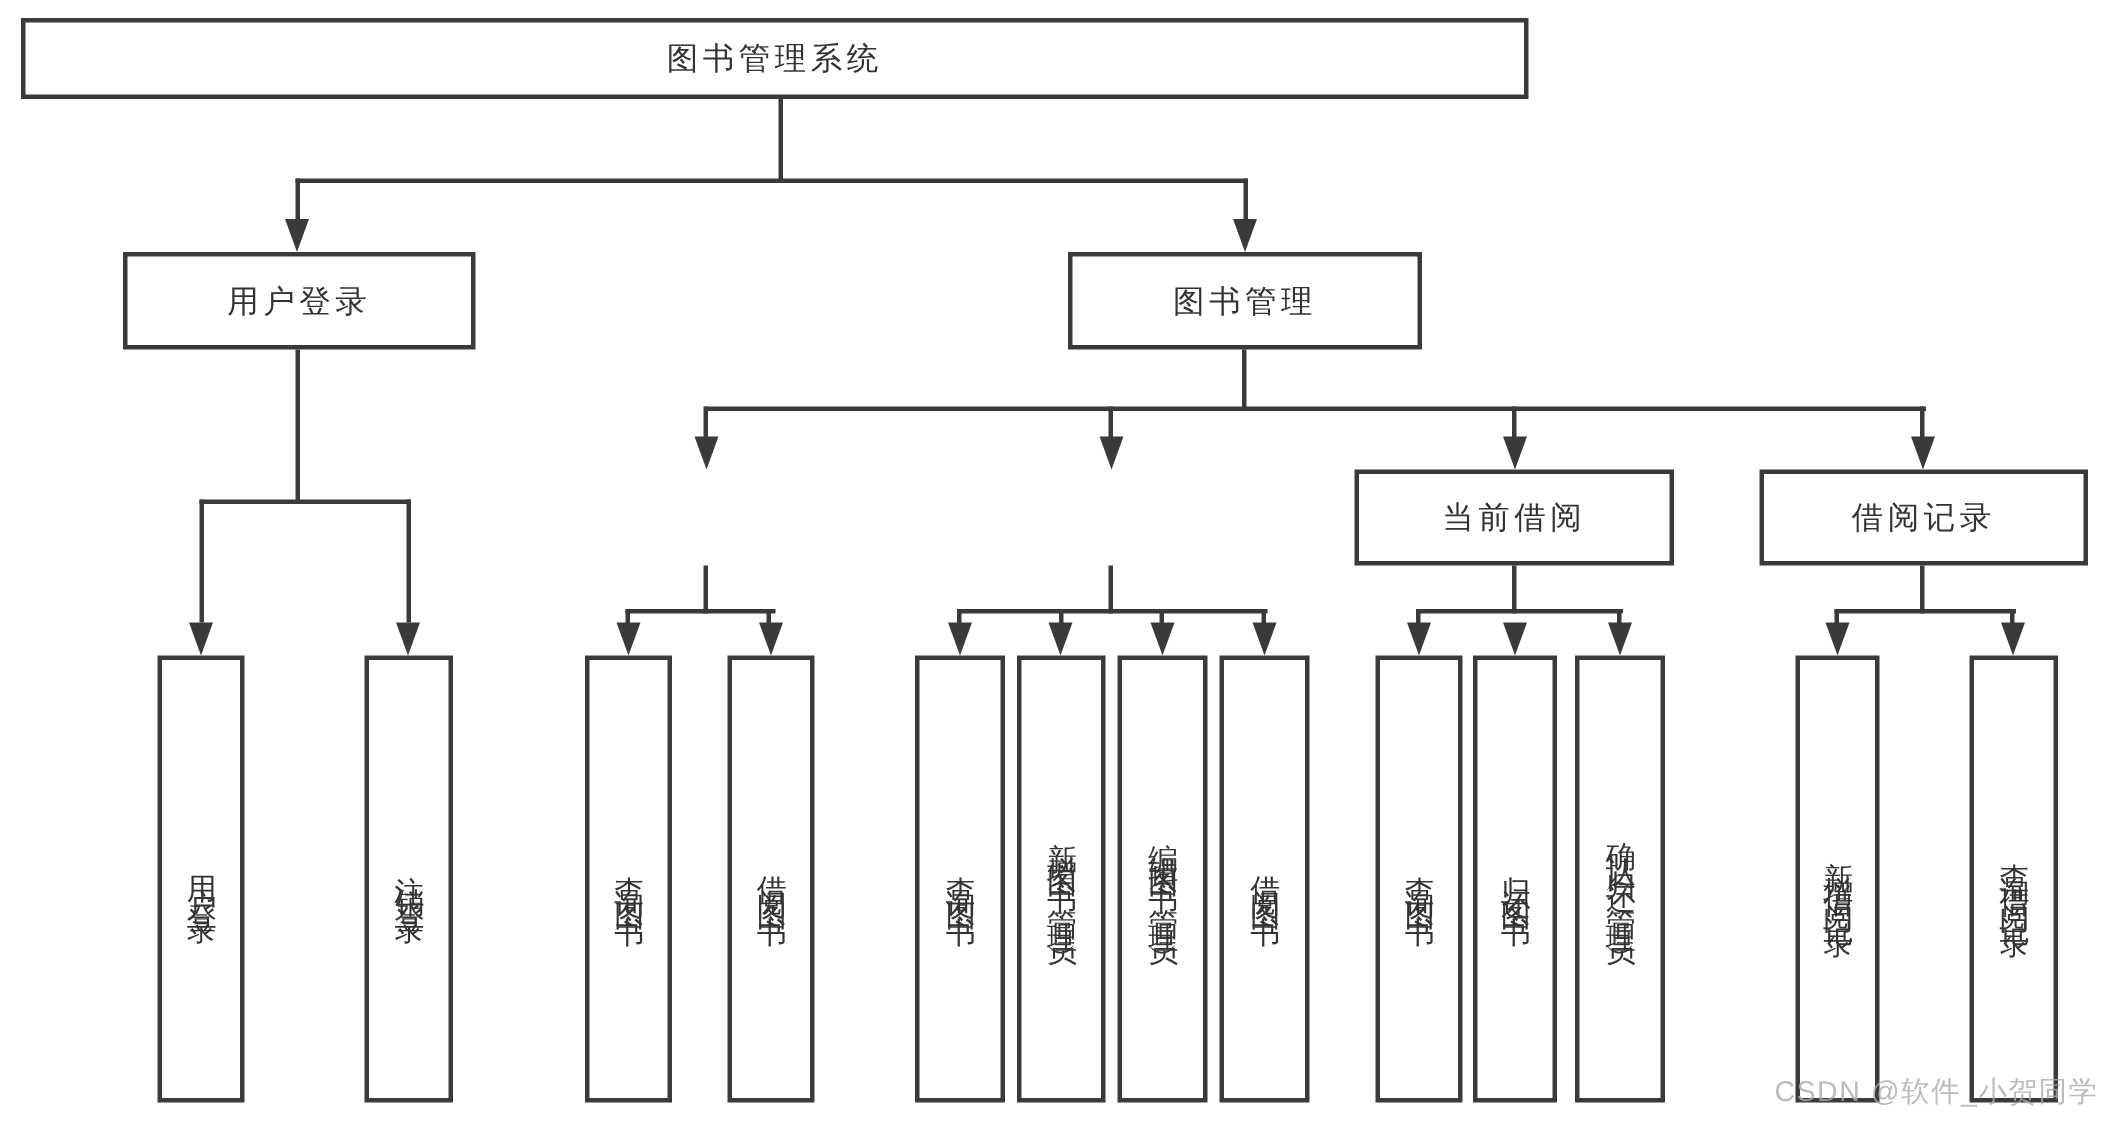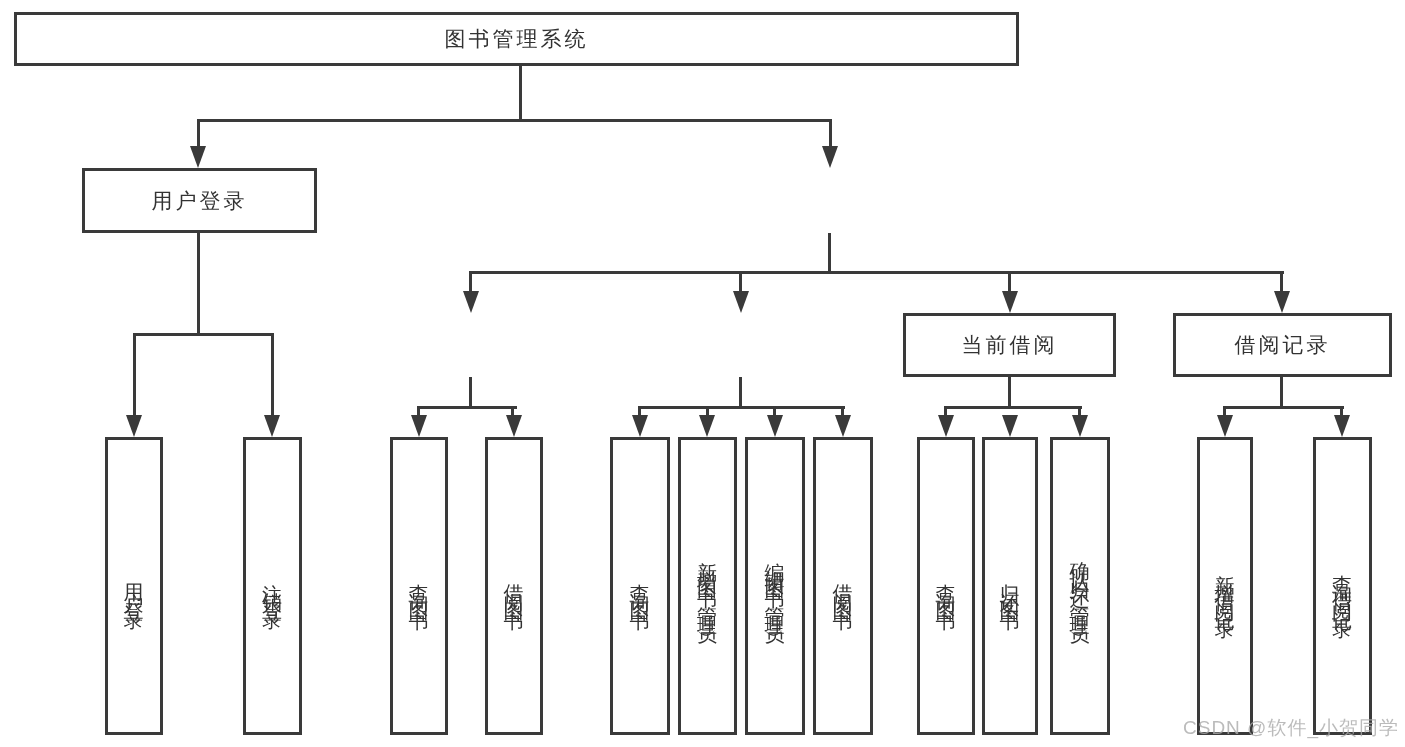--- a/index.html
+++ b/index.html
@@ -51,20 +51,23 @@
 
   <div class="vl" style="left:519px;top:66px;height:55px;"></div>
   <div class="hl" style="left:197px;top:119px;width:635px;"></div>
   <div class="vl" style="left:197px;top:119px;height:29px;"></div>
   <div class="vl" style="left:829px;top:119px;height:29px;"></div>
   <div class="arr" style="left:190px;top:146px;"></div>
   <div class="arr" style="left:822px;top:146px;"></div>
 
   <div class="node" style="left:82px;top:168px;width:235px;height:65px;">
     <span>用户登录</span>
+  </div>
+  <div class="node" style="left:712px;top:168px;width:236px;height:65px;">
+    <span>图书管理</span>
   </div>
 
   <div class="vl" style="left:197px;top:233px;height:103px;"></div>
   <div class="hl" style="left:133px;top:333px;width:141px;"></div>
   <div class="vl" style="left:133px;top:333px;height:82px;"></div>
   <div class="vl" style="left:271px;top:333px;height:82px;"></div>
   <div class="arr" style="left:126px;top:415px;"></div>
   <div class="arr" style="left:264px;top:415px;"></div>
 
   <div class="vl" style="left:828px;top:233px;height:41px;"></div>

